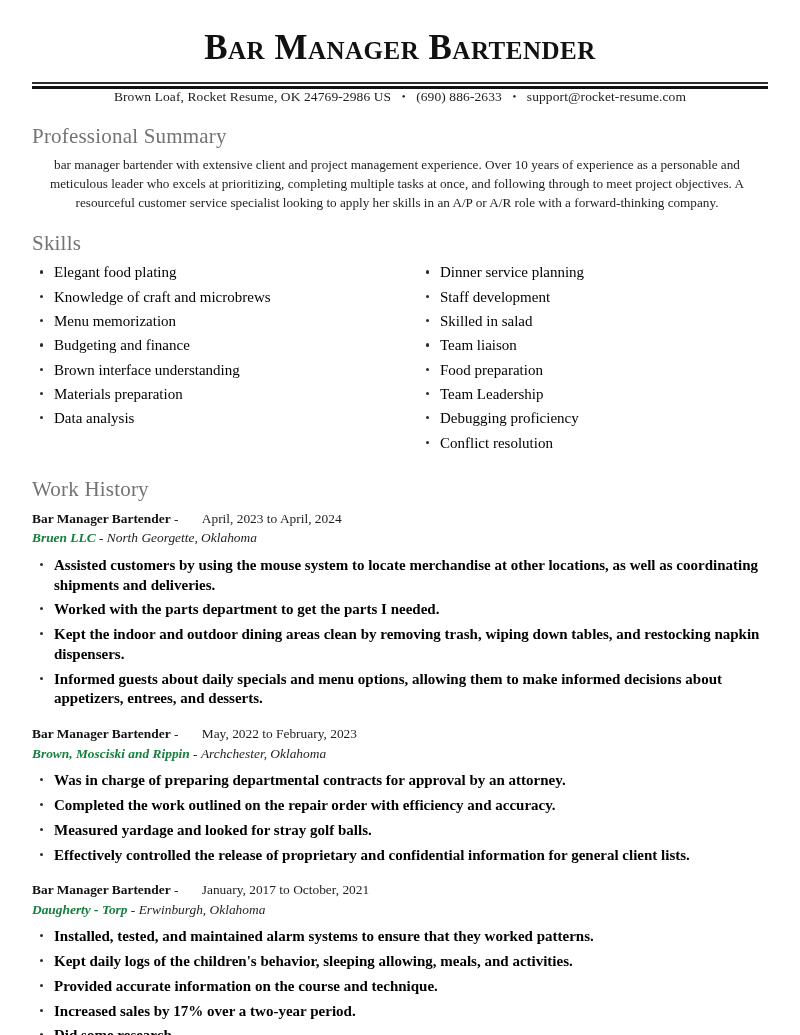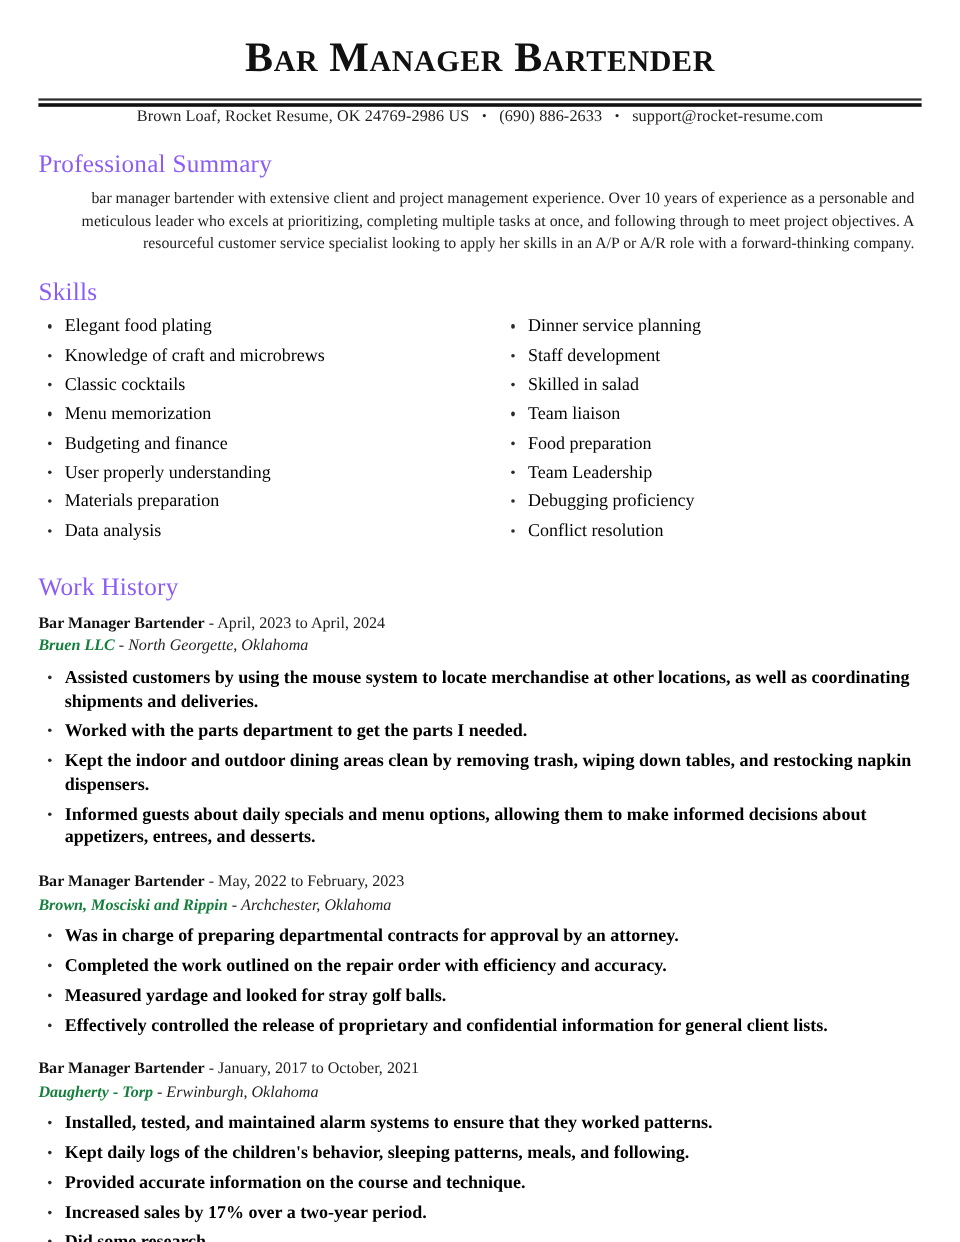--- a/index.html
+++ b/index.html
@@ -66,29 +66,29 @@
   }
 
   
   .section {
     margin-top: 19px;
   }
   .section-title {
     font-family: "Liberation Serif", serif;
     font-weight: 400;
     font-size: 21px;
-    color: #8b5cf6;
+    color: #737373;
     letter-spacing: 0.2px;
     margin: 0 0 7px 0;
   }
   .summary-text {
     font-size: 13.2px;
     line-height: 1.42;
     color: #1d1d1d;
-    text-align: right;
+    text-align: center;
     margin: 0;
     max-width: 730px;
   }
 
   
   .skills-wrap {
     display: flex;
     margin-top: 4px;
   }
   .skills-col {
@@ -127,21 +127,21 @@
   .job:first-of-type { margin-top: 6px; }
   .job-line {
     font-size: 13.4px;
     line-height: 1.45;
     color: #1d1d1d;
   }
   .job-title {
     font-weight: 700;
     color: #111111;
   }
-  .job-dates { font-weight: 400; }
+  .job-dates { font-weight: 400; margin-left: 20px; }
   .job-company {
     font-weight: 700;
     font-style: italic;
     color: #15803d;
   }
   .job-location {
     font-weight: 400;
     font-style: italic;
   }
   .dash { font-weight: 400; font-style: normal; }
@@ -181,24 +181,23 @@
     <p class="summary-text">bar manager bartender with extensive client and project management experience. Over 10 years of experience as a personable and meticulous leader who excels at prioritizing, completing multiple tasks at once, and following through to meet project objectives. A resourceful customer service specialist looking to apply her skills in an A/P or A/R role with a forward-thinking company.</p>
   </div>
 
   <div class="section">
     <h2 class="section-title">Skills</h2>
     <div class="skills-wrap">
       <div class="skills-col left">
         <ul class="bullets" id="skills-left">
             <li>Elegant food plating</li>
             <li>Knowledge of craft and microbrews</li>
-            <li>Classic cocktails</li>
             <li>Menu memorization</li>
             <li>Budgeting and finance</li>
-            <li>User properly understanding</li>
+            <li>Brown interface understanding</li>
             <li>Materials preparation</li>
             <li>Data analysis</li>
           </ul>
       </div>
       <div class="skills-col right">
         <ul class="bullets" id="skills-right">
             <li>Dinner service planning</li>
             <li>Staff development</li>
             <li>Skilled in salad</li>
             <li>Team liaison</li>
@@ -232,21 +231,21 @@
             <li>Completed the work outlined on the repair order with efficiency and accuracy.</li>
             <li>Measured yardage and looked for stray golf balls.</li>
             <li>Effectively controlled the release of proprietary and confidential information for general client lists.</li>
           </ul>
         </div>
         <div class="job">
           <div class="job-line"><span class="job-title">Bar Manager Bartender</span><span class="dash"> - </span><span class="job-dates">January, 2017 to October, 2021</span></div>
           <div class="job-line"><span class="job-company">Daugherty - Torp</span><span class="dash"> - </span><span class="job-location">Erwinburgh, Oklahoma</span></div>
           <ul class="bullets">
             <li>Installed, tested, and maintained alarm systems to ensure that they worked patterns.</li>
-            <li>Kept daily logs of the children's behavior, sleeping patterns, meals, and following.</li>
+            <li>Kept daily logs of the children's behavior, sleeping allowing, meals, and activities.</li>
             <li>Provided accurate information on the course and technique.</li>
             <li>Increased sales by 17% over a two-year period.</li>
             <li>Did some research.</li>
             <li>Got better.</li>
           </ul>
         </div>
       </div>
   </div>
 
 </div>

